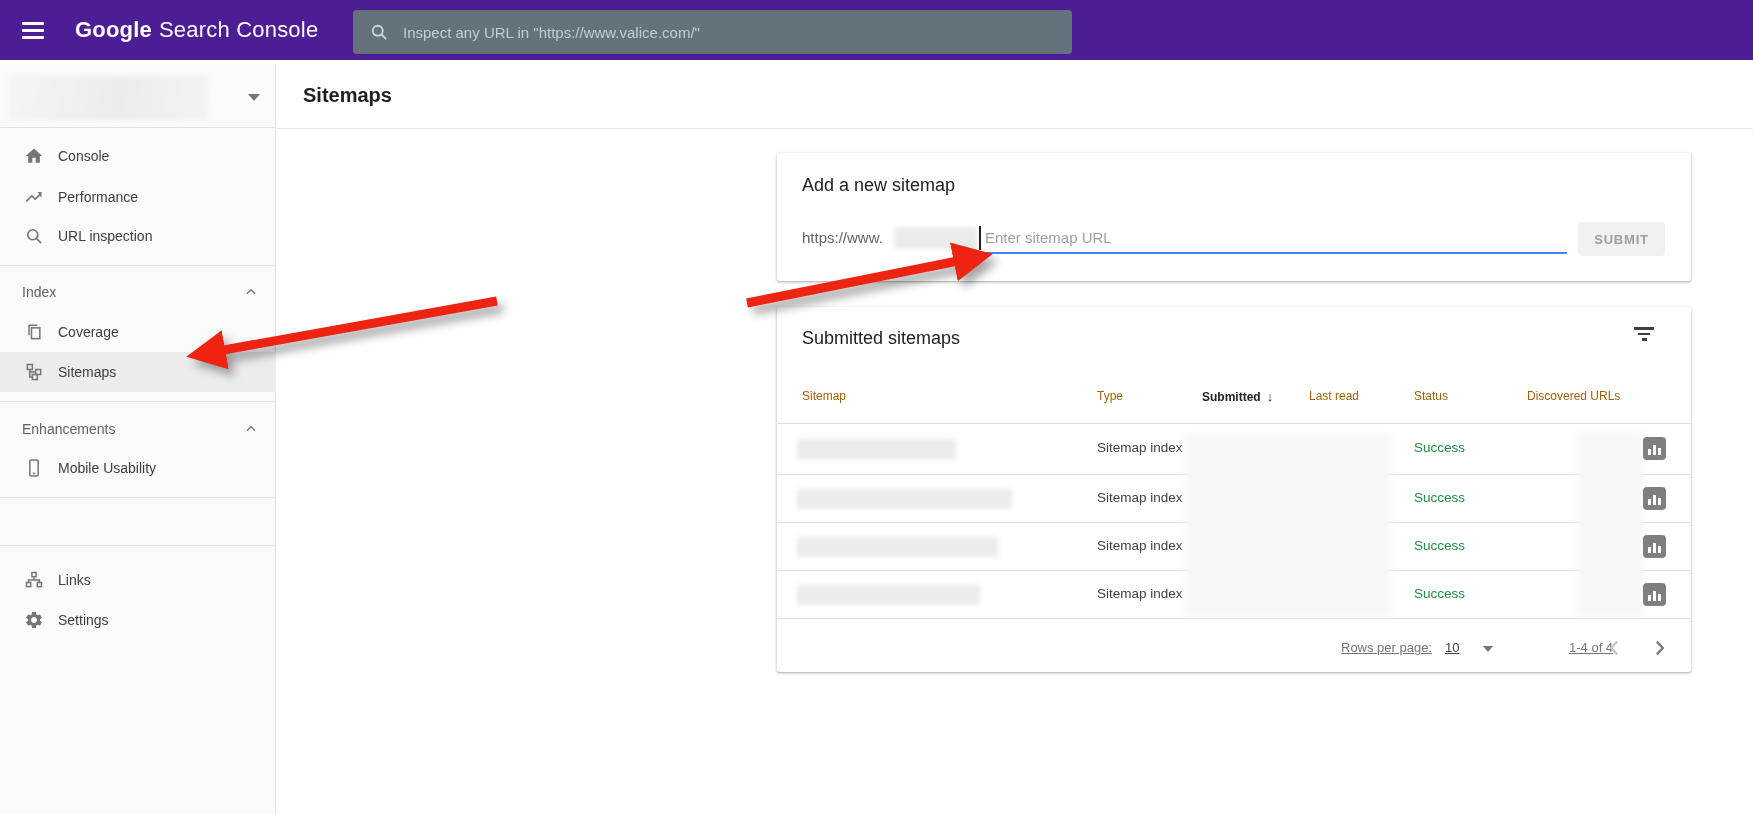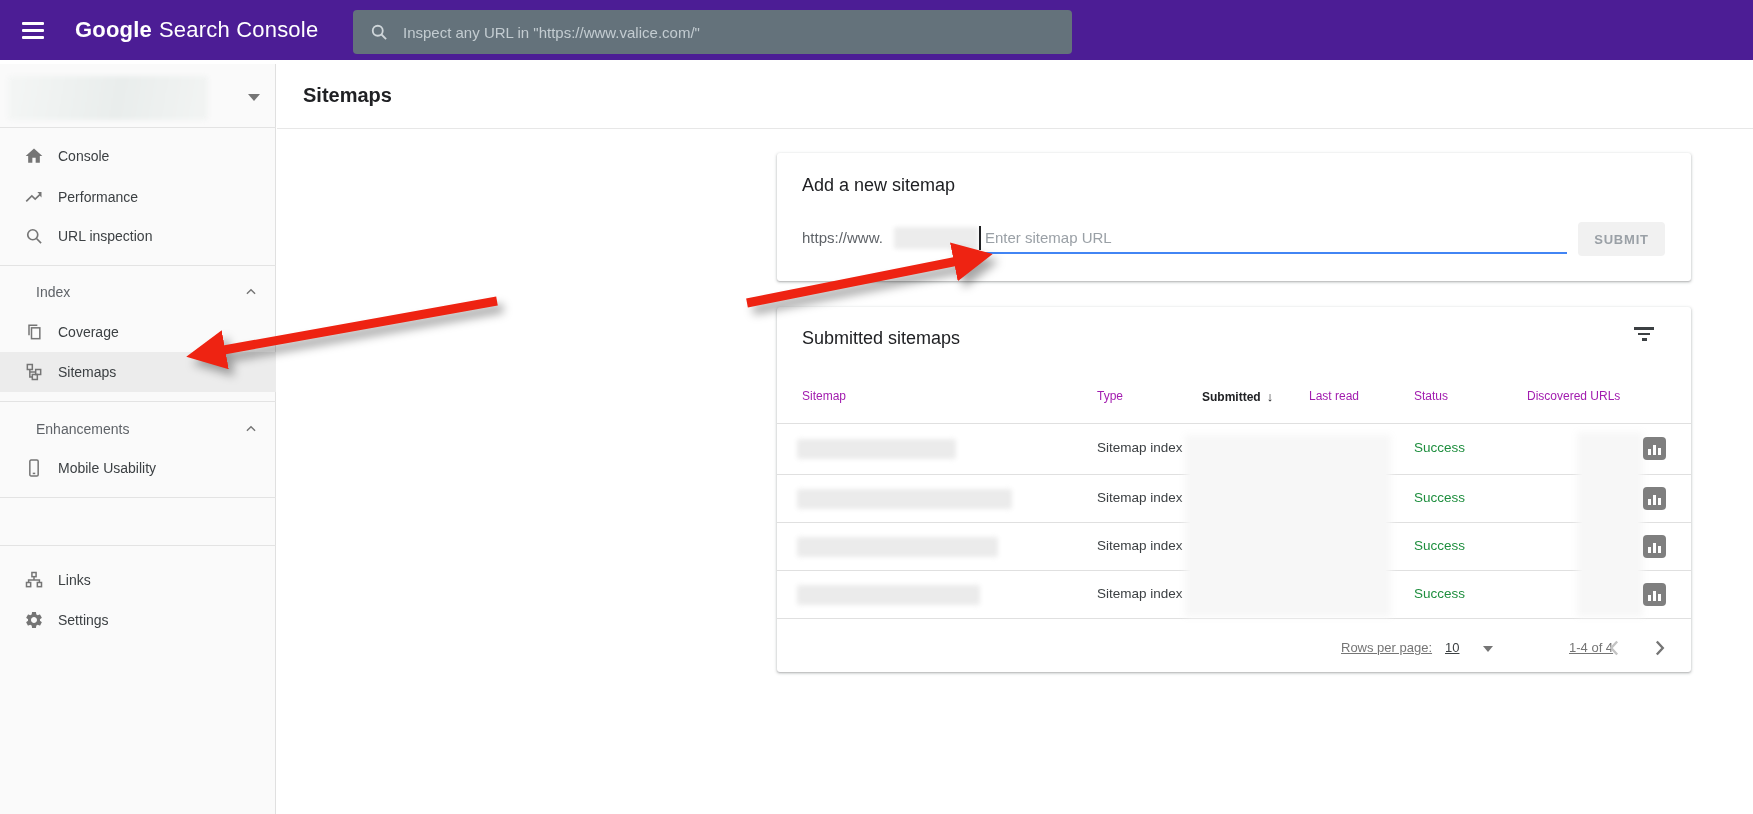--- a/index.html
+++ b/index.html
@@ -22,21 +22,21 @@
   .sidebar { position:absolute; left:0; top:64px; width:276px; height:750px; background:#fafafa; border-right:1px solid #e0e0e0; z-index:5; }
   .divider { position:absolute; left:0; width:276px; height:1px; background:#e3e3e3; }
   .acct-blur { position:absolute; left:8px; top:12px; width:200px; height:44px; border-radius:3px;
     background:linear-gradient(100deg,#f4f6f5 0%,#e9edec 55%,#f2f4f3 100%); filter:blur(2px); }
   .acct-arrow { position:absolute; left:248px; top:30px; width:0; height:0;
     border-left:6px solid transparent; border-right:6px solid transparent; border-top:7px solid #757575; cursor:pointer; }
   .nav-item { position:absolute; left:0; width:276px; height:40px; display:flex; align-items:center; cursor:pointer; }
   .nav-item.sel { background:#ececec; }
   .nav-item .ic { width:20px; height:20px; margin-left:24px; flex:0 0 auto; }
   .nav-item .lbl { margin-left:14px; font-size:14px; color:#3c4043; }
-  .sec-head { position:absolute; left:0; width:276px; height:30px; display:flex; align-items:center; cursor:pointer;padding-left:14px; }
+  .sec-head { position:absolute; left:0; width:276px; height:30px; display:flex; align-items:center; cursor:pointer; }
   .sec-head .lbl { margin-left:22px; font-size:14px; color:#5f6368; }
   .sec-head .chev { position:absolute; right:18px; top:8px; }
 
   
   .page-header { position:absolute; left:277px; top:64px; width:1476px; height:65px; background:#fff; border-bottom:1px solid #e7e7e7; }
   .page-title { position:absolute; left:26px; top:20px; font-size:20px; font-weight:700; color:#202124; }
 
   .card { position:absolute; background:#fff; border-radius:3px;
     box-shadow:0 1px 2px rgba(60,64,67,.3), 0 1px 3px 1px rgba(60,64,67,.12); }
   .card-title { position:absolute; left:25px; font-size:18px; color:#202124; }
@@ -46,21 +46,21 @@
   .url-blur { position:absolute; left:117px; top:74px; width:84px; height:22px; background:#ececec; border-radius:2px; filter:blur(2px); }
   .caret { position:absolute; left:202px; top:73px; width:1.5px; height:24px; background:#202124; }
   .url-placeholder { position:absolute; left:208px; top:76px; font-size:15px; color:#9aa0a6; cursor:text; }
   .url-underline { position:absolute; left:203px; top:99px; width:587px; height:2px; background:#4285f4; }
   .submit-btn { position:absolute; left:801px; top:69px; width:87px; height:34px; background:#f1f1f1; border:none; border-radius:4px;
     color:#9aa0a6; font-size:13px; font-weight:700; letter-spacing:.8px; font-family:"Liberation Sans",sans-serif; cursor:pointer; }
 
   
   .filter-btn { position:absolute; left:852px; top:20px; width:30px; height:26px; cursor:pointer; }
   .filter-btn i { display:block; background:#3c4043; height:2.5px; margin:0 auto 3px auto; }
-  .th { position:absolute; top:82px; font-size:12px; color:#a21caf; }
+  .th { position:absolute; top:82px; font-size:12px; color:#a16207; }
   .th.sorted { color:#202124; font-weight:700; }
   .sort-arrow { font-size:13px; margin-left:6px; color:#202124; }
   .hline { position:absolute; left:0; width:914px; height:1px; background:#e0e0e0; }
   .trow { position:absolute; left:0; width:914px; height:48px; }
   .cell { position:absolute; top:15px; font-size:13.5px; color:#3c4043;text-align:center; }
   .cell.ok { color:#1e8e3e; }
   .name-blur { position:absolute; left:20px; top:14px; height:20px; background:#ebebeb; border-radius:2px; filter:blur(2.5px); }
   .vstrip { position:absolute; background:#f7f7f7; box-shadow:0 0 7px 5px rgba(247,247,247,.95); z-index:2; }
   .chart-btn { position:absolute; left:866px; top:12px; width:23px; height:23px; background:#7f7f7f; border-radius:4px; cursor:pointer; z-index:3;
     display:flex; align-items:flex-end; justify-content:center; gap:2px; padding-bottom:5px; }

